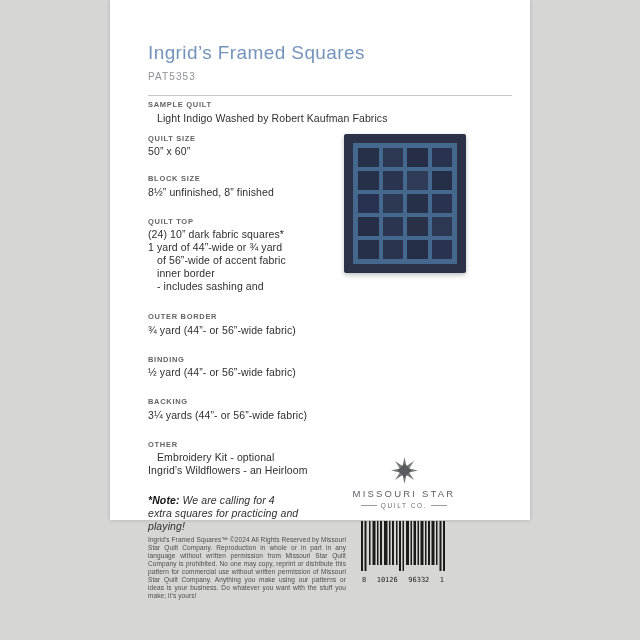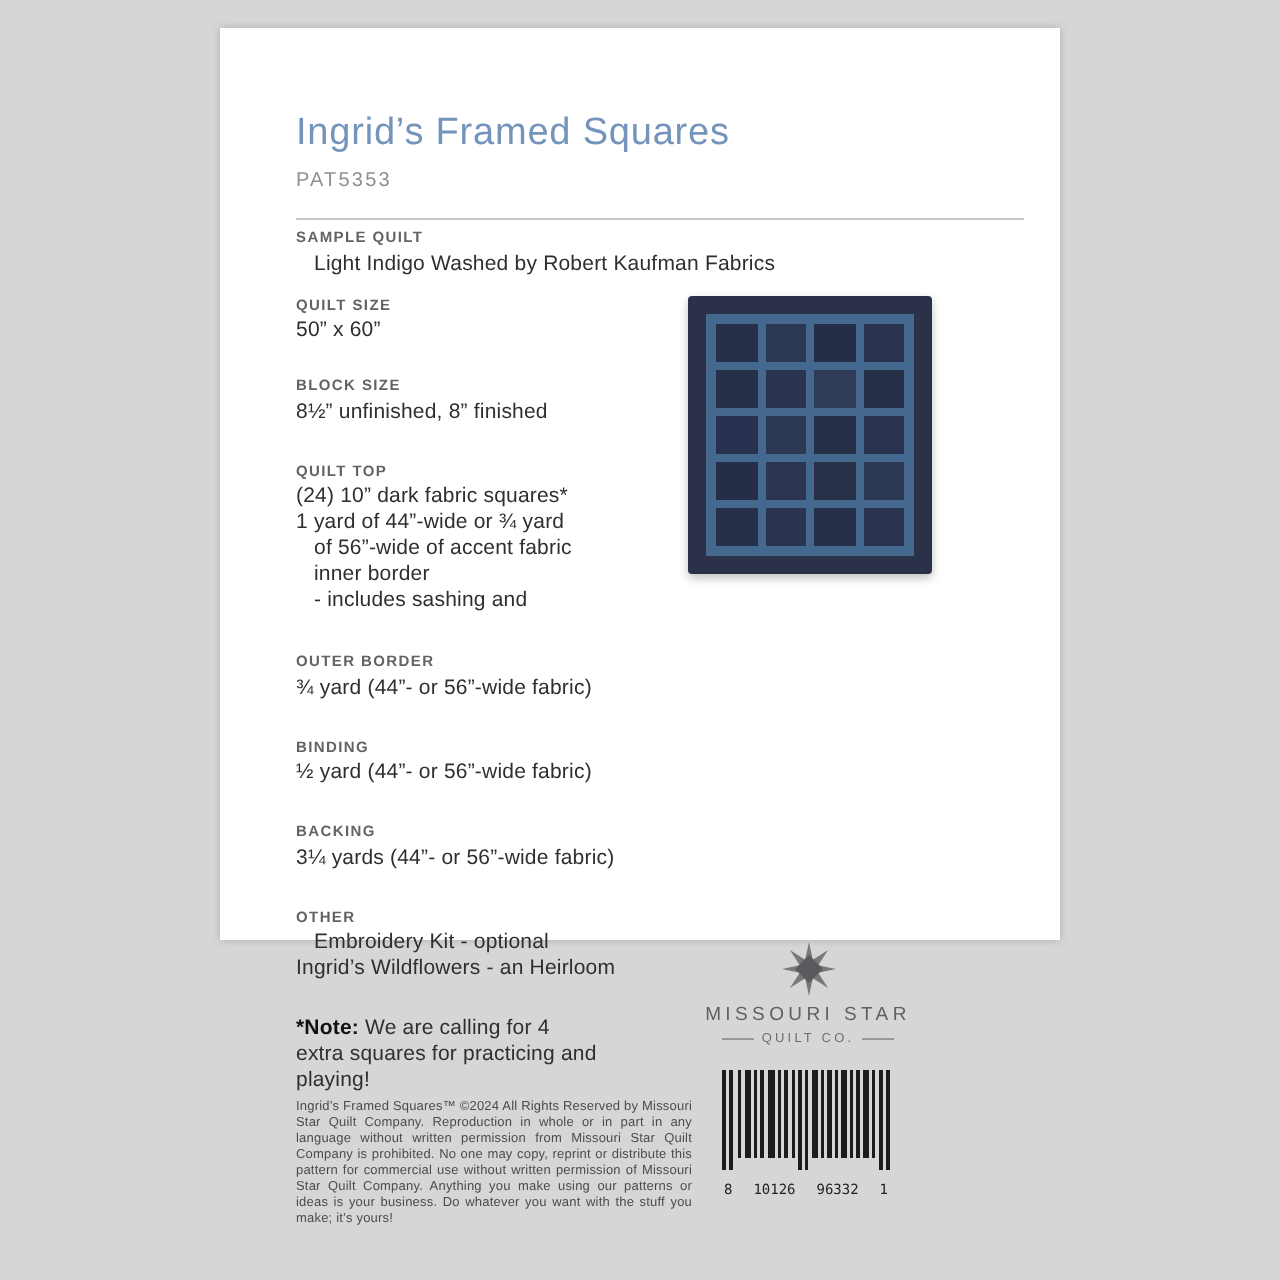--- a/index.html
+++ b/index.html
@@ -4,22 +4,22 @@
 <style>
   html,body{margin:0;padding:0;}
   body{
     width:640px;height:640px;overflow:hidden;
     background:#d6d6d4;
     font-family:"Liberation Sans","DejaVu Sans",sans-serif;
     -webkit-font-smoothing:antialiased;
   }
   .page{
     position:relative;
-    width:420px;height:456px;
-    margin:14px auto;
+    width:420px;height:520px;
+    margin:0 auto;
     background:#ffffff;
     box-shadow:0 0 4px rgba(0,0,0,0.18);
     box-sizing:border-box;
   }
   .content{padding:42px 18px 0 38px;}
   .title{
     font-size:19px;font-weight:400;letter-spacing:0.4px;
     color:#7494bc;margin:0;
   }
   .pat{
@@ -35,21 +35,21 @@
     font-size:7.5px;font-weight:bold;color:#636363;
     letter-spacing:0.7px;margin-bottom:2.5px;
   }
   .sec-line{
     font-size:10.5px;color:#2f2f2f;line-height:13px;
     letter-spacing:0.1px;white-space:nowrap;
   }
   .indent{padding-left:9px;}
   .row{display:flex;margin-top:5px;}
   .left-col{width:196px;flex:none;}
-  .note{margin-top:17px;}
+  .note{margin-top:17px;font-style:italic;}
   .note .sec-line{white-space:nowrap;}
   .bold{font-weight:bold;color:#111;}
   
   .quilt-photo{
     margin-top:0px;
     width:122px;height:139px;
     box-shadow:0 2px 5px rgba(0,0,0,0.25);
     background:#2a3148;
     padding:9px;box-sizing:border-box;
     border-radius:2px;

